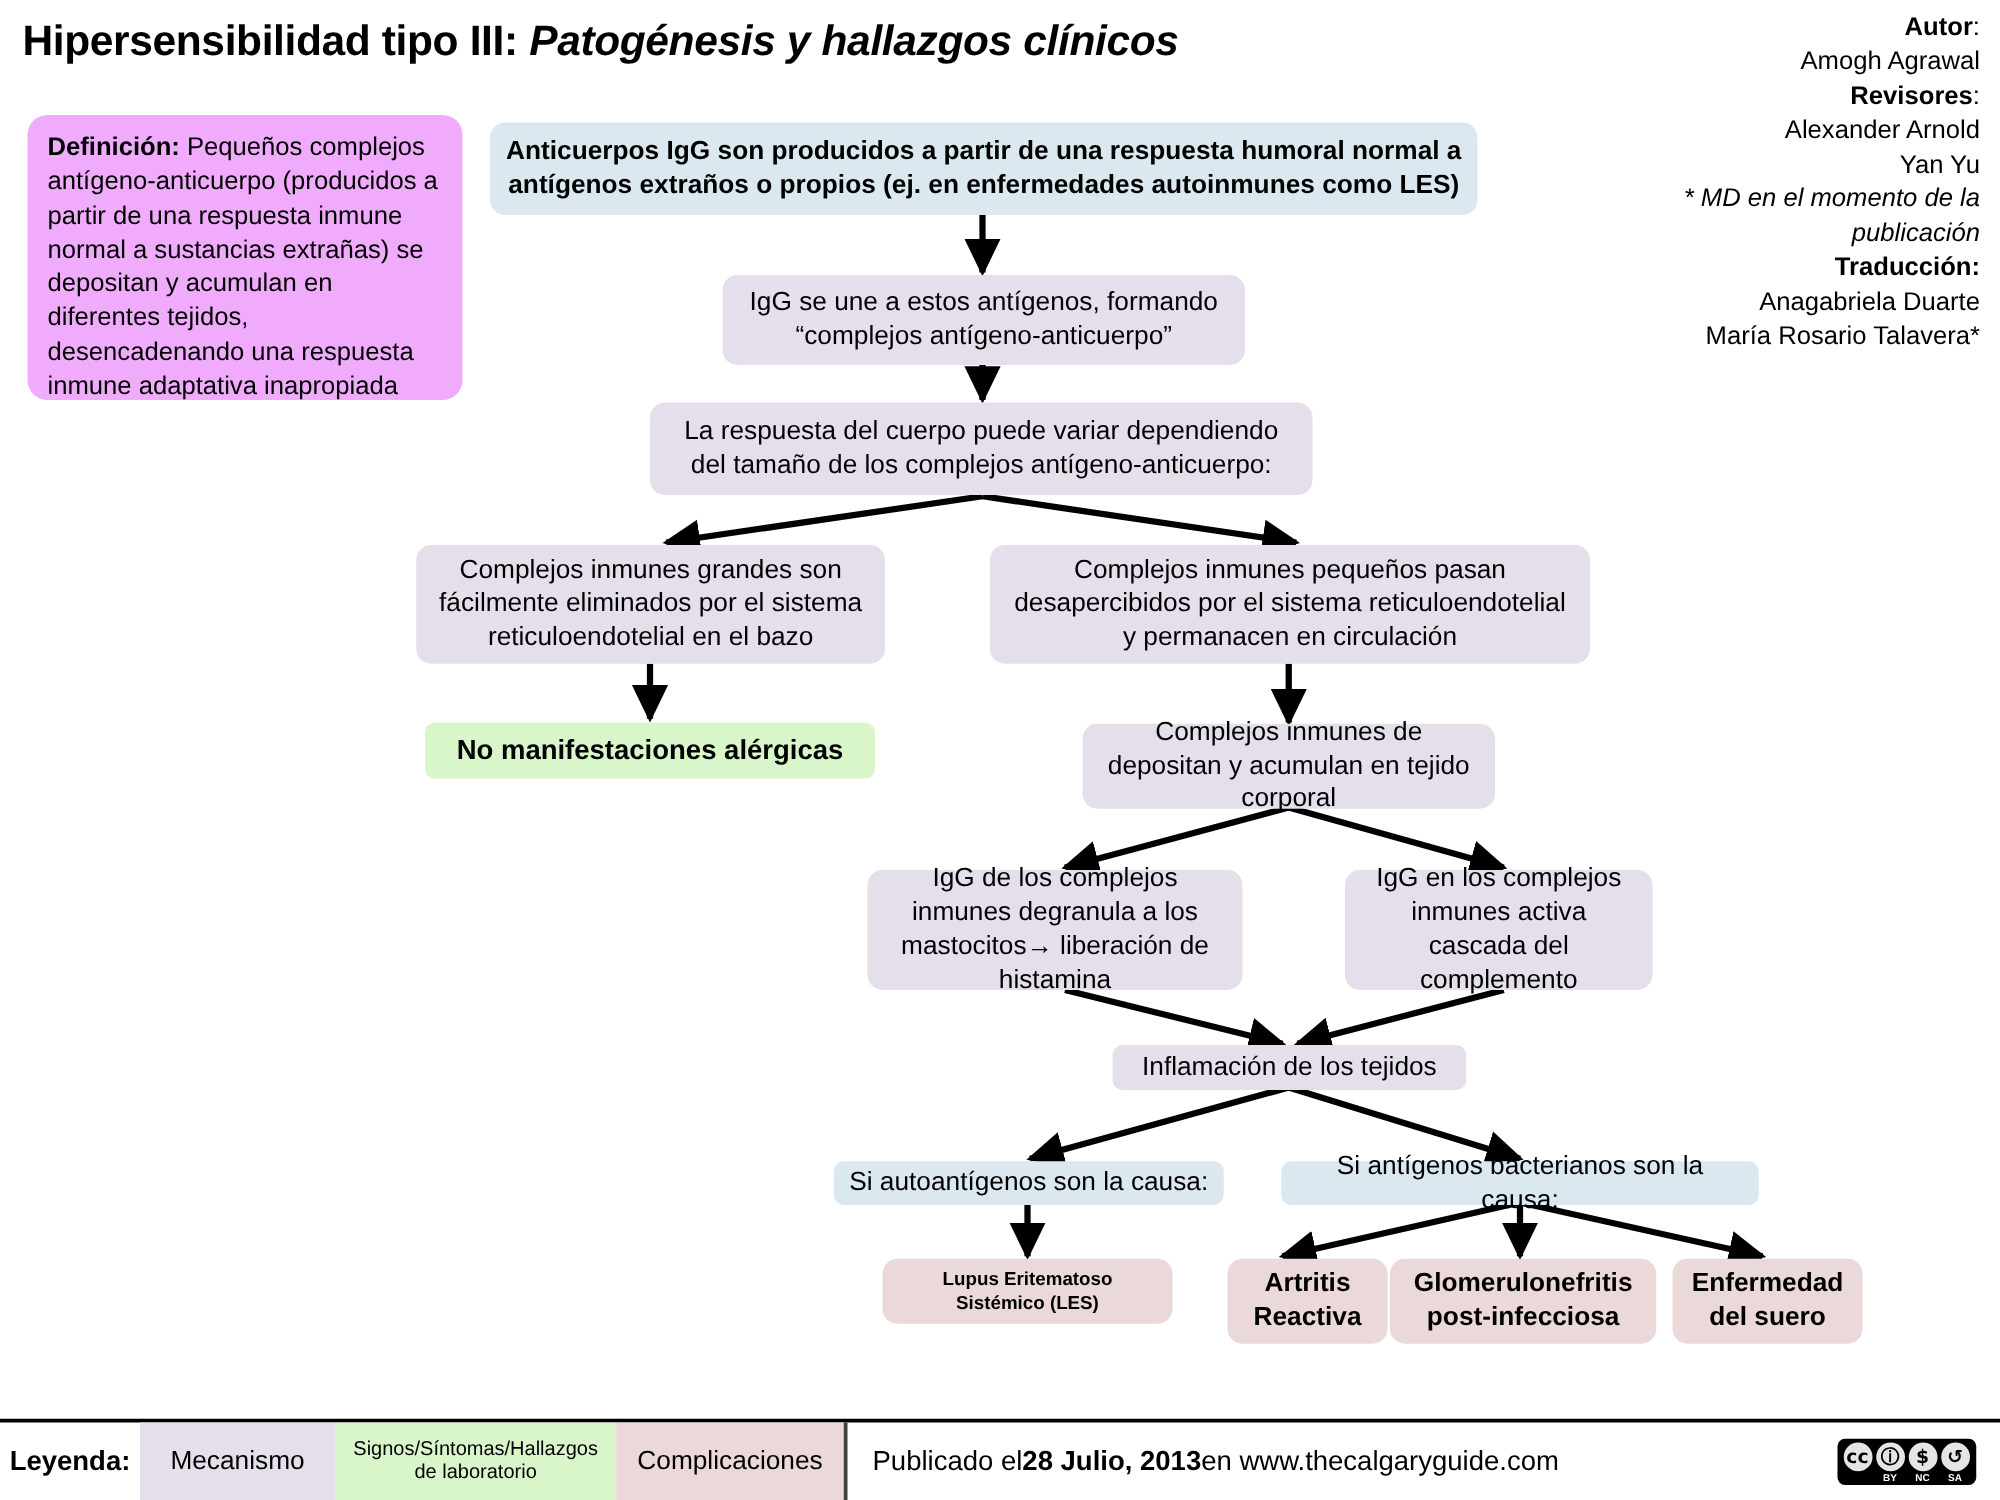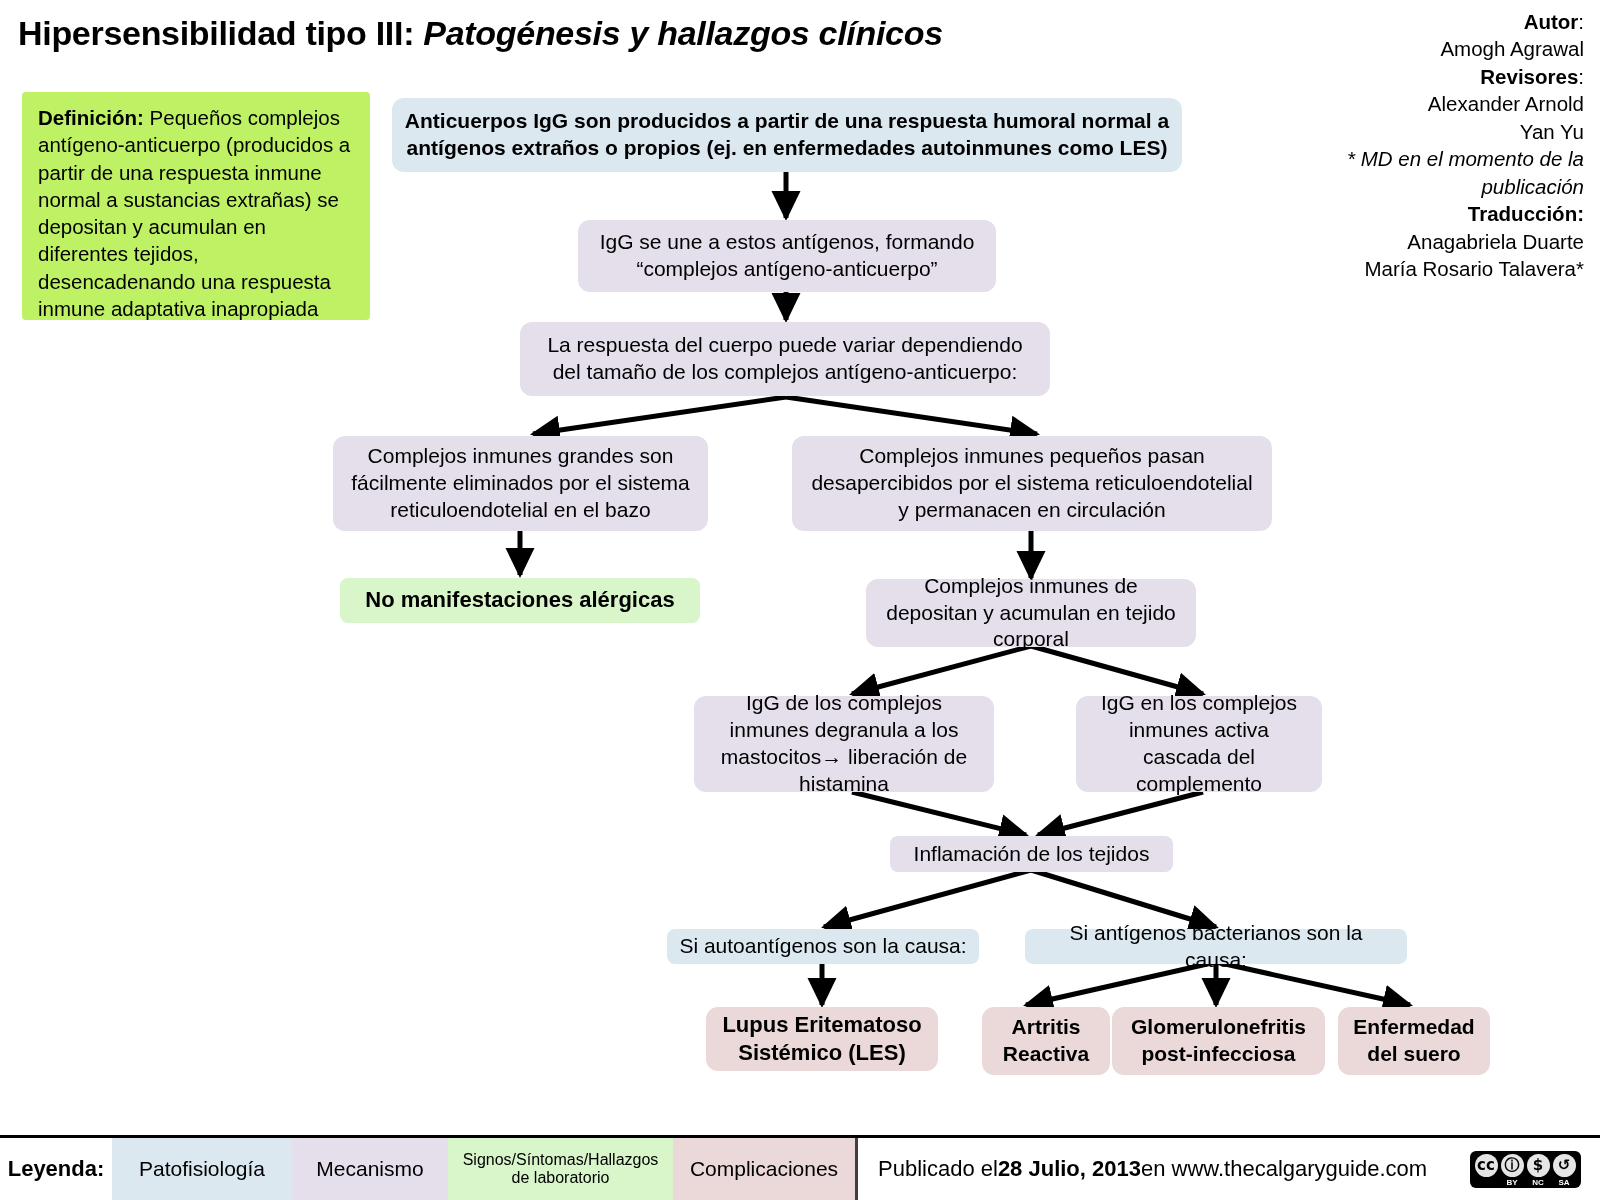--- a/index.html
+++ b/index.html
@@ -31,21 +31,21 @@
     justify-content: center;
     text-align: center;
     line-height: 1.28;
     z-index: 2;
     padding: 6px 12px;
   }
   .patho  { background: #dce8f0; }
   .mech   { background: #e4dfeb; }
   .signs  { background: #d9f6cb; }
   .compl  { background: #ebd8d8; }
-  .defbox { background: #bef264; border-radius: 4px; }
+  .defbox { background: #f0abfc; border-radius: 16px; }
 
   .bold { font-weight: bold; }
 
   
   #title {
     position: absolute; left: 18px; top: 14px;
     font-size: 34px; font-weight: bold;
     letter-spacing: -0.3px;
     white-space: nowrap;
     z-index: 3;
@@ -205,31 +205,30 @@
   <div class="node mech" style="left:694px; top:696px; width:300px; height:96px; font-size:21px;">IgG de los complejos inmunes degranula a los mastocitos→ liberación de histamina</div>
 
   <div class="node mech" style="left:1076px; top:696px; width:246px; height:96px; font-size:21px;">IgG en los complejos inmunes activa cascada del complemento</div>
 
   <div class="node mech" style="left:890px; top:836px; width:283px; height:36px; font-size:21px; border-radius:8px;">Inflamación de los tejidos</div>
 
   <div class="node patho" style="left:667px; top:929px; width:312px; height:35px; font-size:21px; border-radius:8px;">Si autoantígenos son la causa:</div>
 
   <div class="node patho" style="left:1025px; top:929px; width:382px; height:35px; font-size:21px; border-radius:8px;">Si antígenos bacterianos son la causa:</div>
 
-  <div class="node compl bold" style="left:706px; top:1007px; width:232px; height:64px; font-size:22px;">Lupus Eritematoso Sistémico (LES)</div>
+  <div class="node compl bold" style="left:706px; top:1007px; width:232px; height:52px; font-size:15px;">Lupus Eritematoso Sistémico (LES)</div>
 
   <div class="node compl bold" style="left:962px; top:1007px; width:128px; height:68px; font-size:21px;margin-left:20px;">Artritis Reactiva</div>
 
   <div class="node compl bold" style="left:1112px; top:1007px; width:213px; height:68px; font-size:21px;">Glomerulonefritis post-infecciosa</div>
 
   <div class="node compl bold" style="left:1338px; top:1007px; width:152px; height:68px; font-size:21px;">Enfermedad del suero</div>
 
   <div id="footer">
     <div class="leg-cell" id="leg-title">Leyenda:</div>
-    <div class="leg-cell patho" id="leg-patho">Patofisiología</div>
     <div class="leg-cell mech" id="leg-mech">Mecanismo</div>
     <div class="leg-cell signs" id="leg-signs">Signos/Síntomas/Hallazgos de laboratorio</div>
     <div class="leg-cell compl" id="leg-compl">Complicaciones</div>
     <div id="pub">
       <span>Publicado el </span>
         <span class="bold">28 Julio, 2013</span>
         <span> en www.thecalgaryguide.com</span>
     </div>
     <div id="cc">
       <div class="cc-badge">

